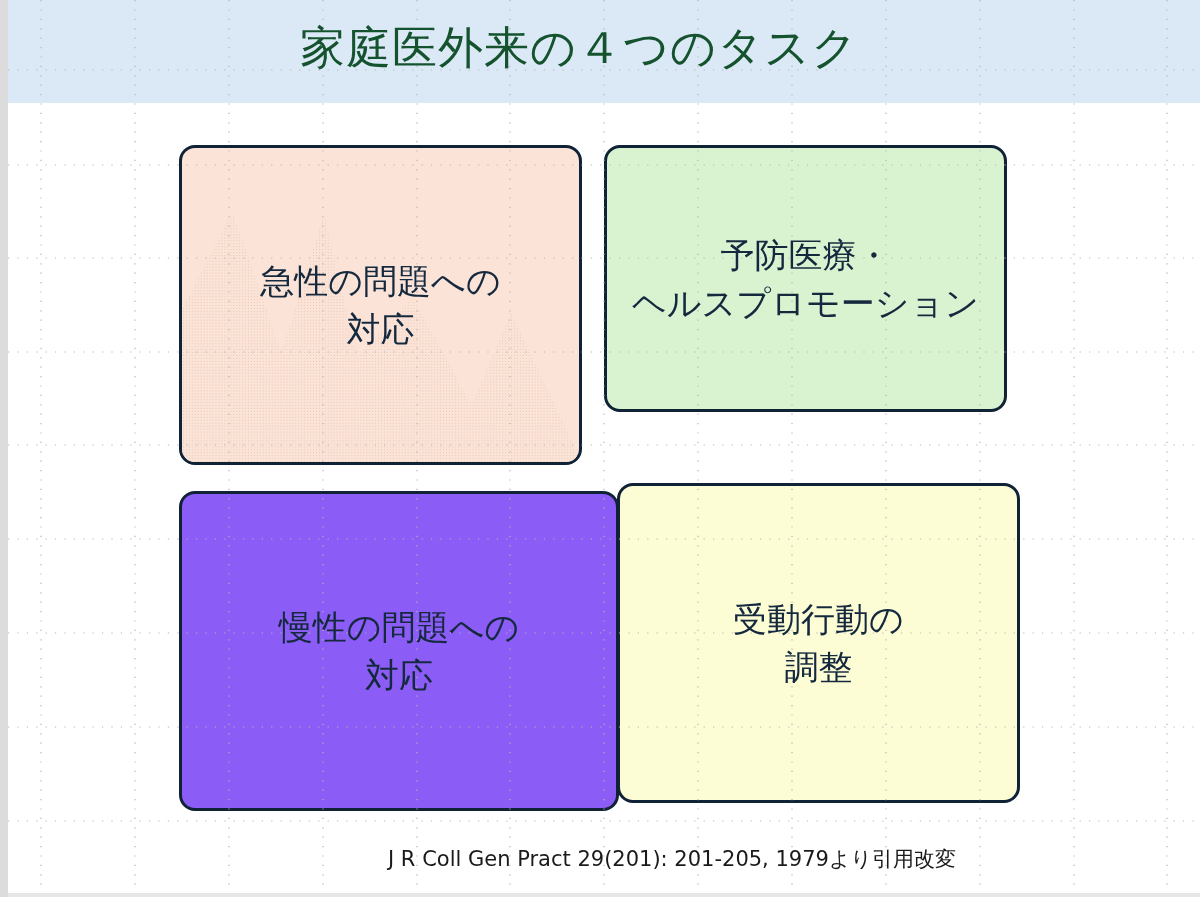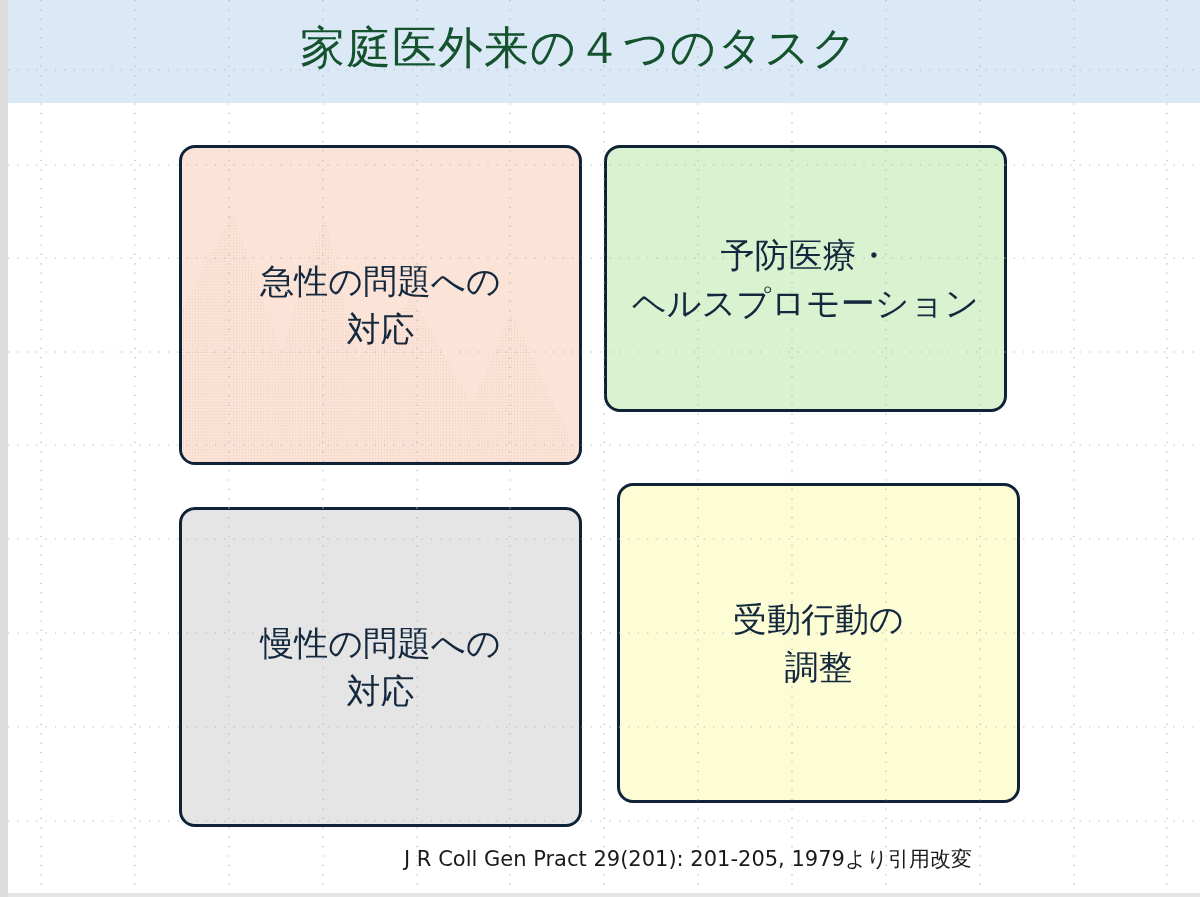--- a/index.html
+++ b/index.html
@@ -31,25 +31,25 @@
     box-sizing: border-box; display: flex; align-items: center; justify-content: center;
     overflow: hidden;
   }
   .box .label {
     position: relative; z-index: 7;
     text-align: center; color: #14283e; font-size: 34px; line-height: 48px;
     white-space: pre-line;
   }
   .box-acute { left: 171px; top: 145px; width: 403px; height: 320px; background: #fbe3d8; }
   .box-prevent { left: 596px; top: 145px; width: 403px; height: 267px; background: #d9f2d0; }
-  .box-chronic { left: 171px; top: 507px; width: 403px; height: 320px; background: #e5e5e5; }
+  .box-chronic { left: 171px; top: 491px; width: 440px; height: 320px; background: #8b5cf6; }
   .box-behavior { left: 609px; top: 483px; width: 403px; height: 320px; background: #fdfdd5; justify-content: center; }
   .zigzag { position: absolute; left: 0; top: 0; width: 100%; height: 100%; z-index: 1; }
   .citation {
-    position: absolute; left: 396px; top: 845px; font-size: 21px; color: #1a1a1a;
+    position: absolute; left: 380px; top: 845px; font-size: 21px; color: #1a1a1a;
     white-space: nowrap; z-index: 6;
   }
 </style>
 </head>
 <body>
 
 <div class="left-strip"></div>
 
 <div class="slide">
   <div class="header-band"></div>

